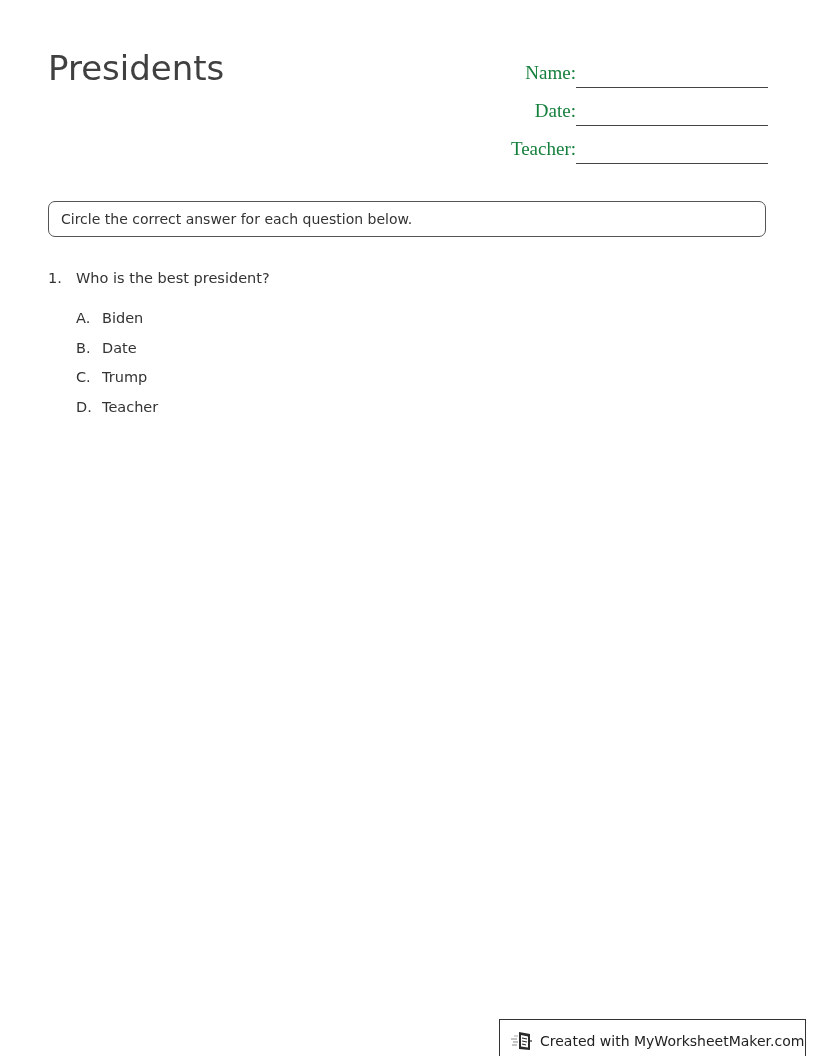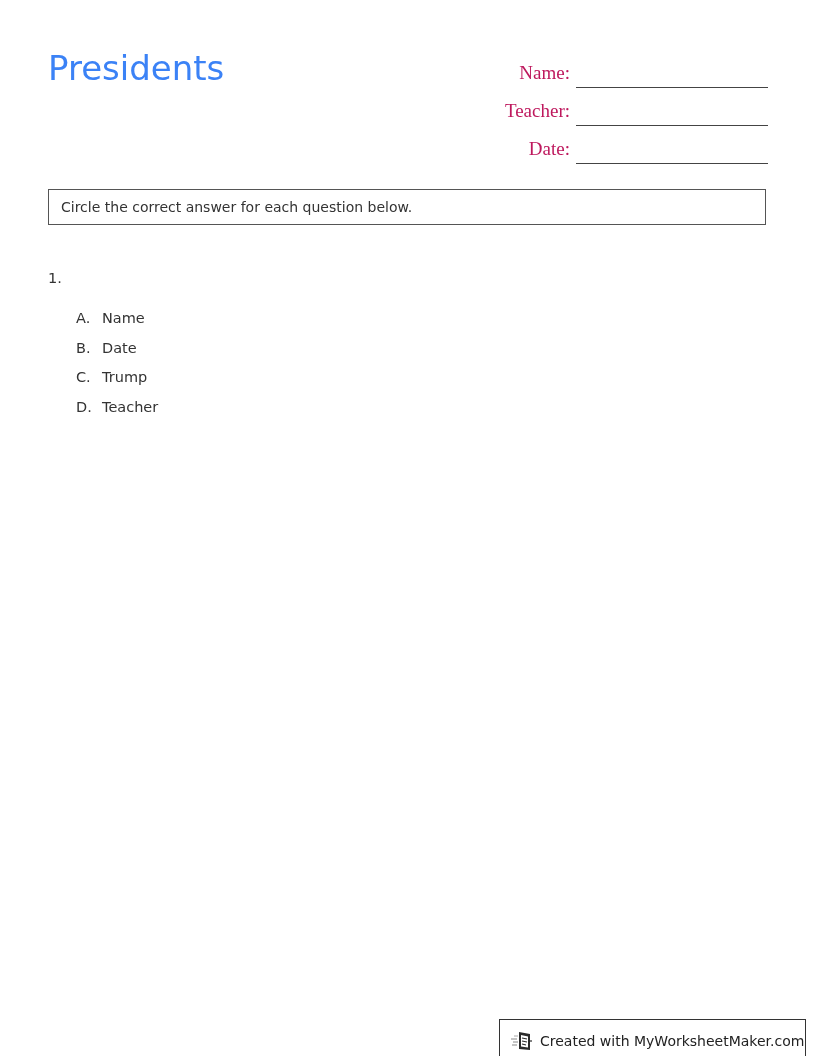--- a/index.html
+++ b/index.html
@@ -14,60 +14,60 @@
       overflow: hidden;
       font-family: "DejaVu Sans", sans-serif;
       color: #333333;
     }
     .title {
       position: absolute;
       left: 48px;
       top: 46px;
       font-size: 34px;
       font-weight: normal;
-      color: #3b82f6;
+      color: #404040;
       letter-spacing: 0px;
       margin: 0;
       line-height: 44px;
       font-family: "DejaVu Sans", sans-serif;
     }
     .info-fields {
       position: absolute;
       right: 48px;
       top: 50px;
       width: 300px;
     }
     .info-row {
       display: flex;
       align-items: flex-end;
       justify-content: flex-end;
       height: 38px;
     }
     .info-label {
       font-family: "Liberation Serif", serif;
       font-size: 19px;
-      color: #be185d;
+      color: #15803d;
       text-align: left;
-      margin-right: 6px;
+      margin-right: 0;
       line-height: 26px;
       padding-bottom: 2px;
     }
     .info-line {
       width: 192px;
       border-bottom: 1.5px solid #444444;
       height: 26px;
     }
     .instructions {
       position: absolute;
       left: 48px;
-      top: 189px;
+      top: 201px;
       width: 718px;
       height: 36px;
       border: 1.2px solid #555555;
-      border-radius: 0;
+      border-radius: 7px;
       box-sizing: border-box;
       display: flex;
       align-items: center;
       padding-left: 12px;
       font-size: 14px;
       color: #333333;
     }
     .question {
       position: absolute;
       left: 48px;
@@ -123,41 +123,42 @@
 <body>
 
 <h1 class="title">Presidents</h1>
 
 <div class="info-fields">
   <div class="info-row">
     <span class="info-label">Name:</span>
     <span class="info-line"></span>
   </div>
   <div class="info-row">
-    <span class="info-label">Teacher:</span>
+    <span class="info-label">Date:</span>
     <span class="info-line"></span>
   </div>
   <div class="info-row">
-    <span class="info-label">Date:</span>
+    <span class="info-label">Teacher:</span>
     <span class="info-line"></span>
   </div>
 </div>
 
 <div class="instructions">
   <span>Circle the correct answer for each question below.</span>
 </div>
 
 <div class="question">
   <div class="question-stem">
     <span class="question-number">1.</span>
+    <span>Who is the best president?</span>
   </div>
   <div class="choices">
     <div class="choice">
       <span class="choice-letter">A.</span>
-      <span>Name</span>
+      <span>Biden</span>
     </div>
     <div class="choice">
       <span class="choice-letter">B.</span>
       <span>Date</span>
     </div>
     <div class="choice">
       <span class="choice-letter">C.</span>
       <span>Trump</span>
     </div>
     <div class="choice">

